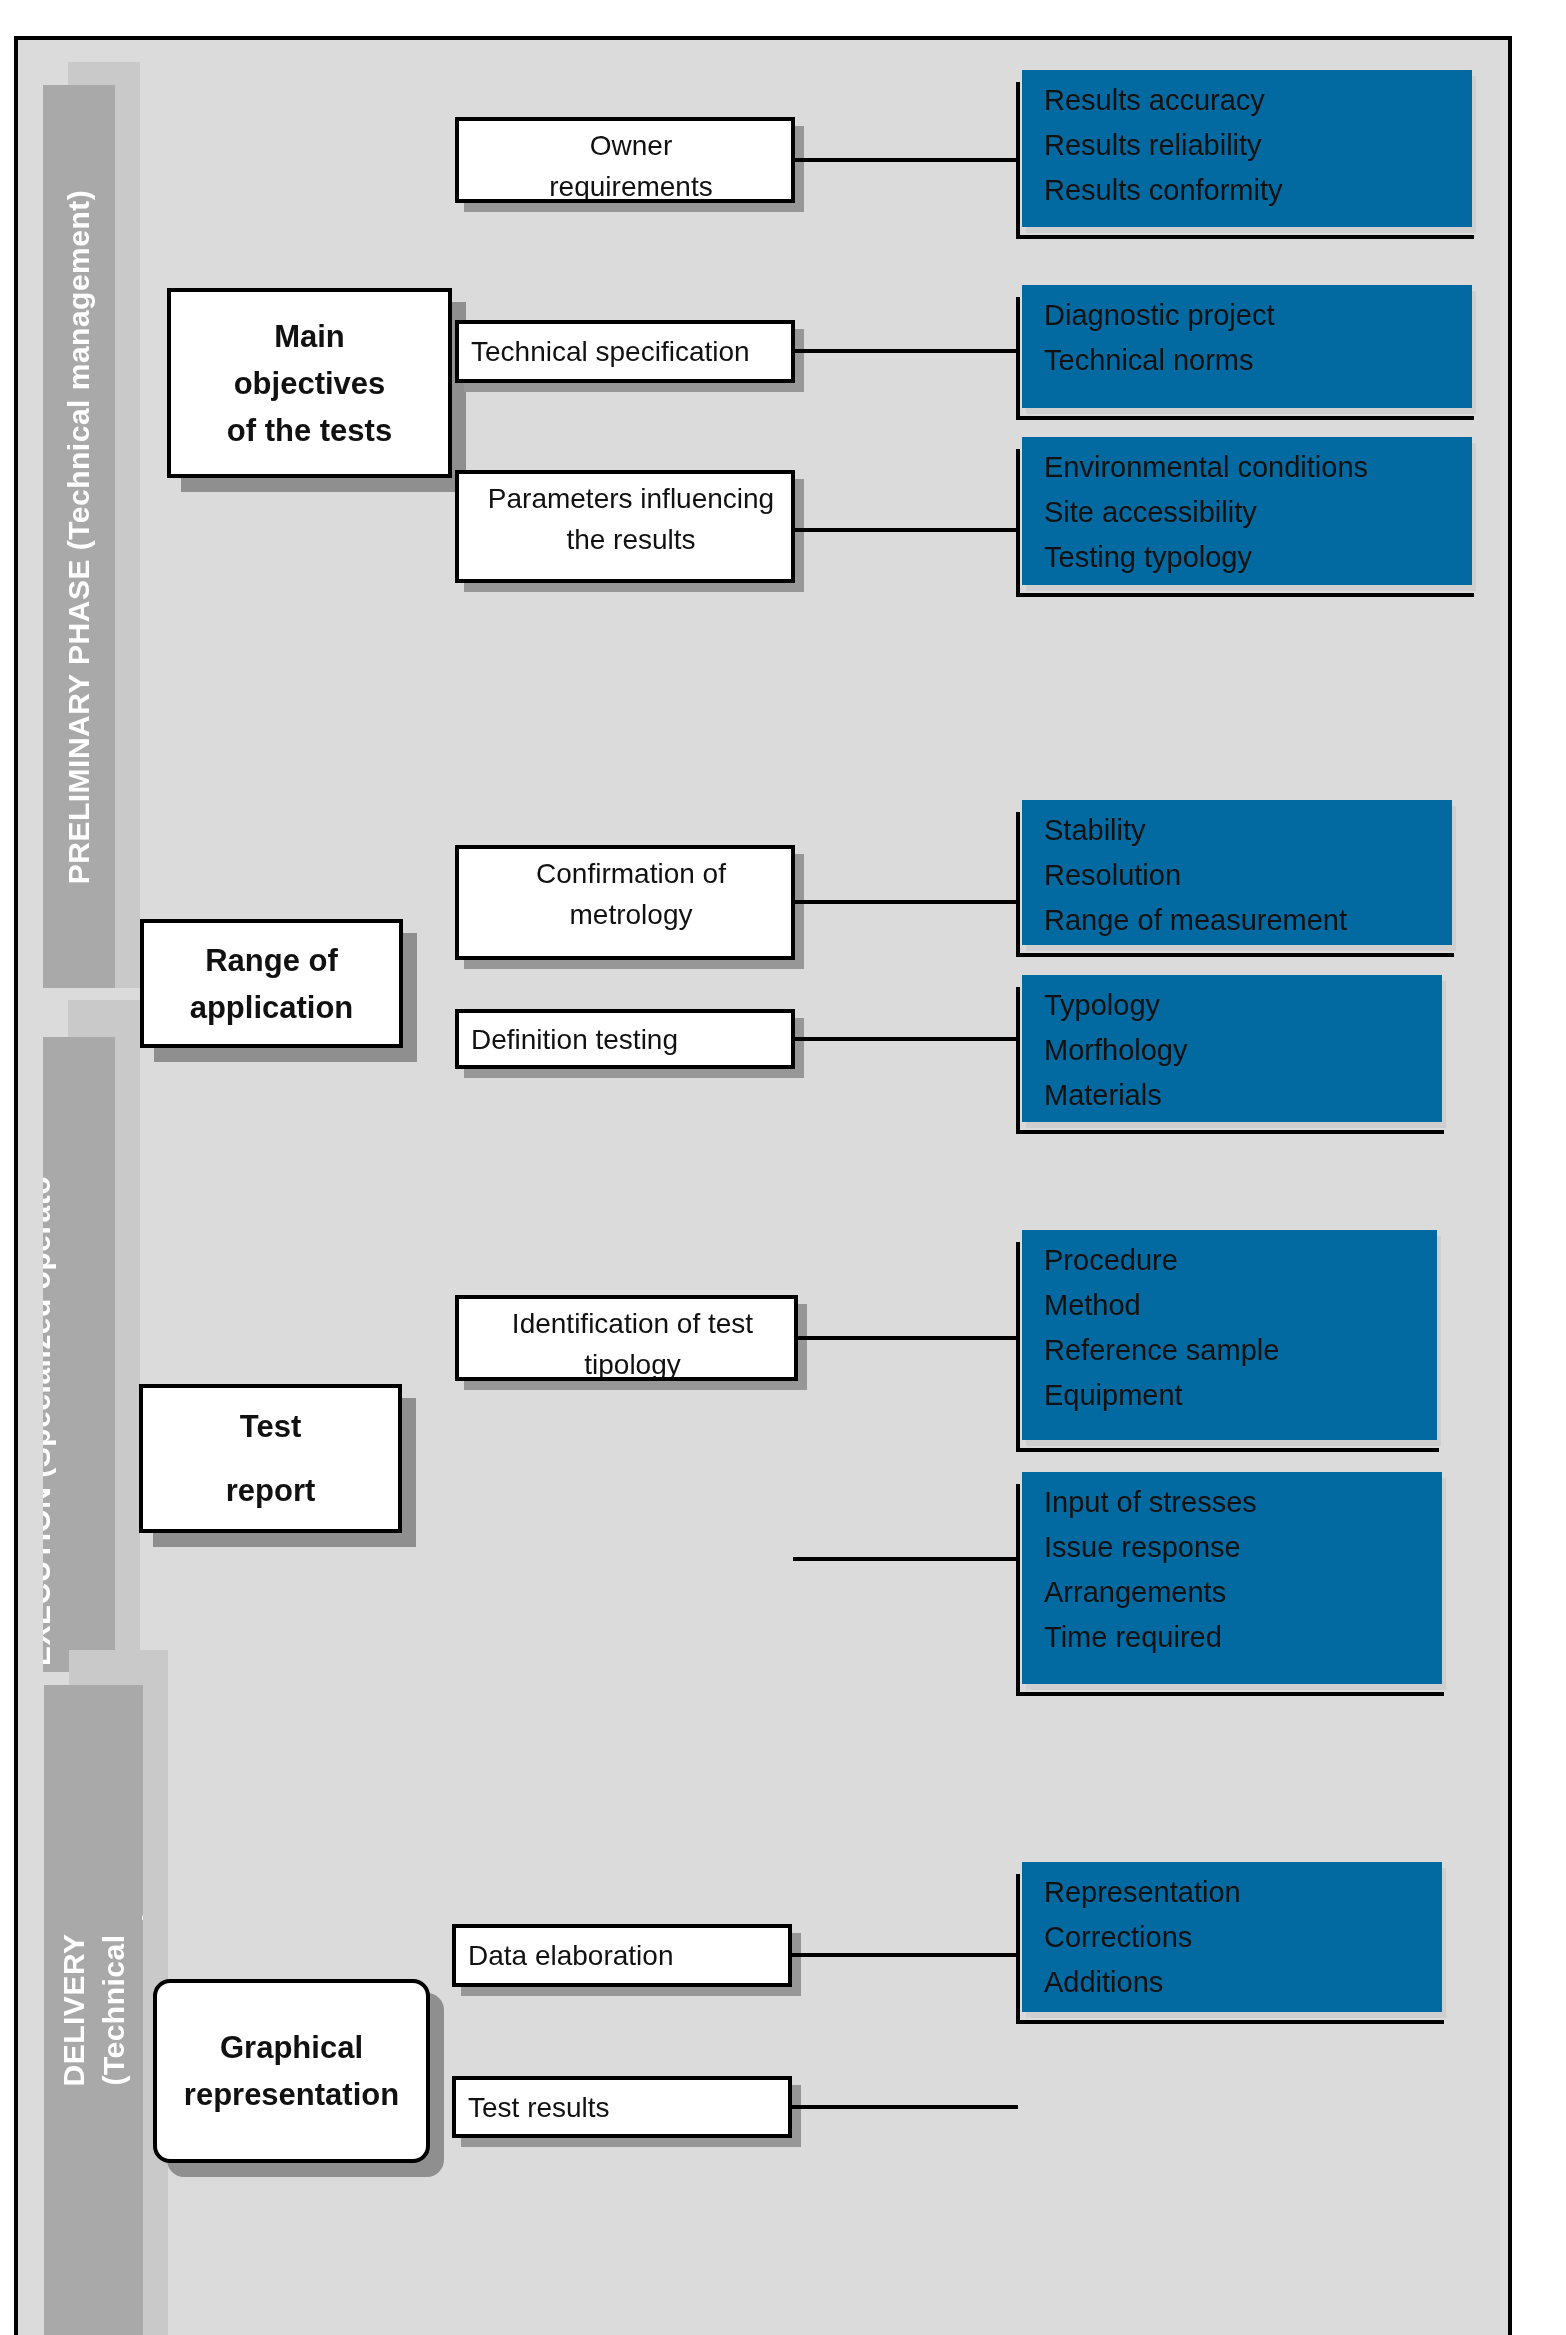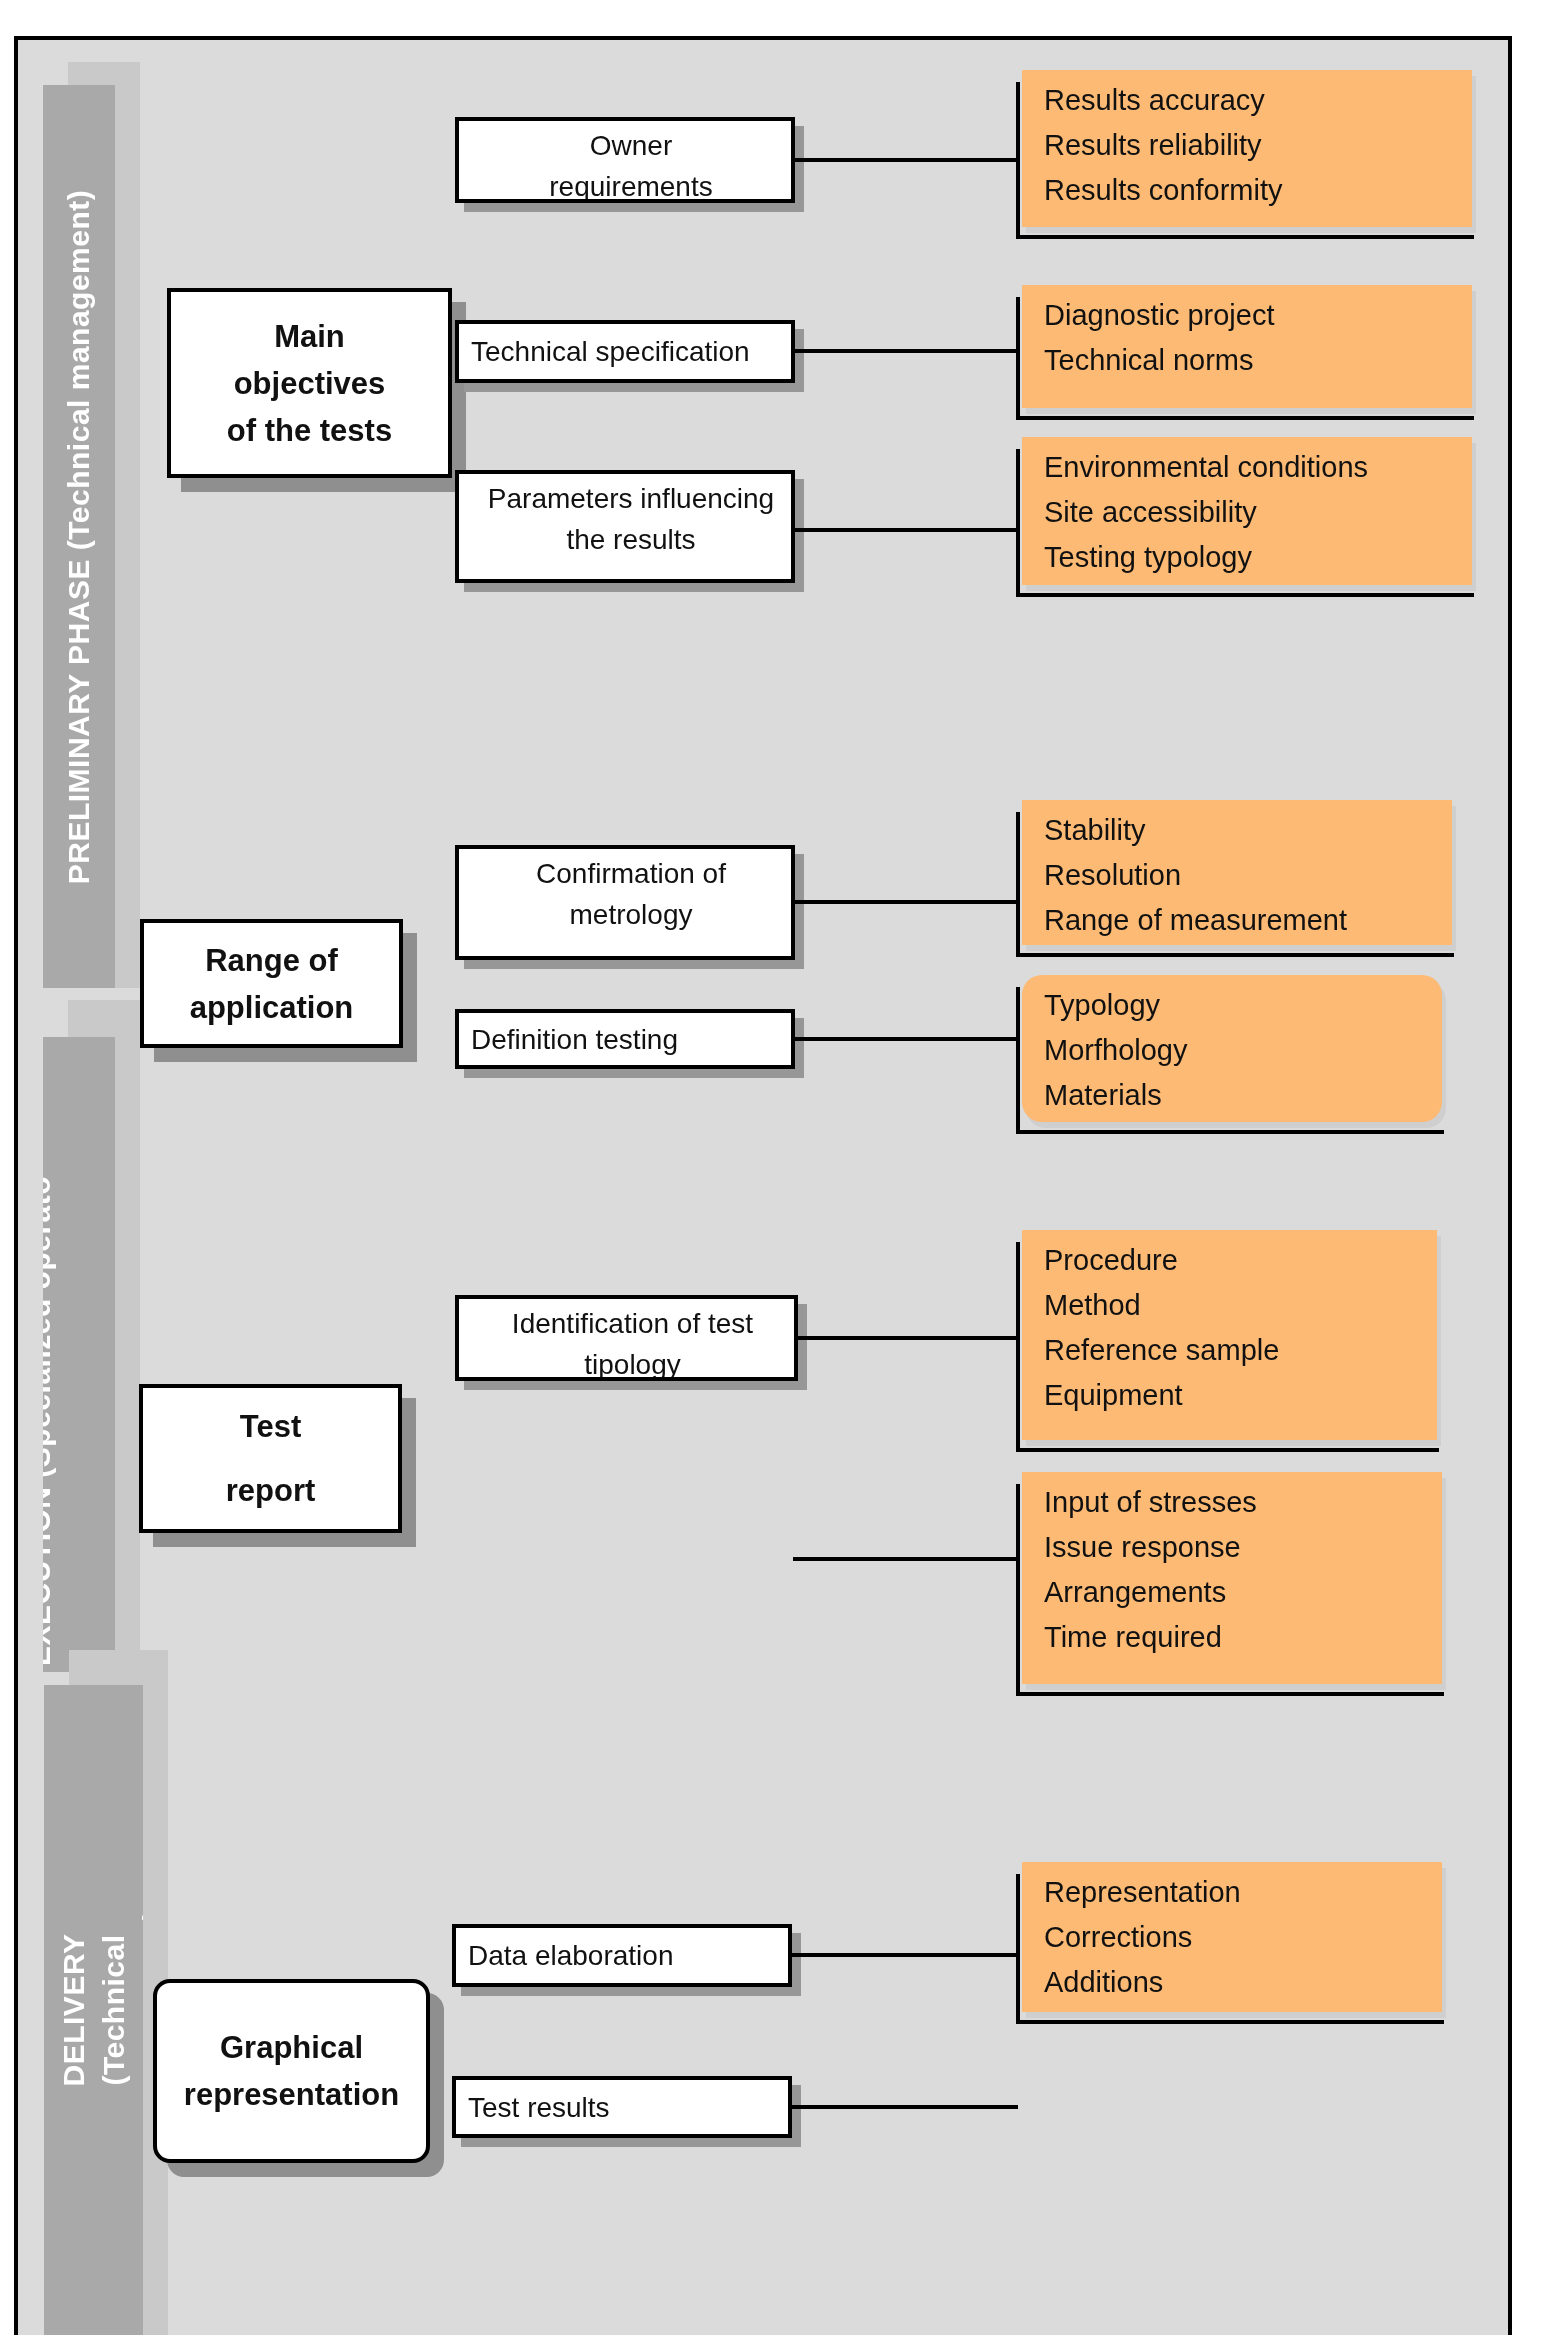--- a/index.html
+++ b/index.html
@@ -41,21 +41,21 @@
   .srcbox {
     position:absolute; box-sizing:border-box; background:#fff;
     border:4px solid #000; box-shadow:9px 9px 0 0 #979797;
     font-size:28px; line-height:41px; white-space:pre-line;
     padding-left:12px; overflow:hidden;
   }
   .srcbox.single { display:flex; align-items:center; }
   .srcbox.multi { padding-top:4px;text-align:center; }
   
   .tgtbox {
-    position:absolute; box-sizing:border-box; background:#fdba74;
+    position:absolute; box-sizing:border-box; background:#0369a1;
     box-shadow:4px 6px 0 0 #cfcfcf;
     font-size:29px; line-height:45px; white-space:pre-line;
     padding:8px 6px 0 22px; overflow:visible;
   }
   .tgtbox::before {
     content:""; position:absolute; pointer-events:none;
     left:-6px; right:-2px; top:12px; bottom:-12px;
     border-left:4px solid #000; border-bottom:4px solid #000;
   }
   .connector { position:absolute; height:4px; background:#000; }
@@ -119,21 +119,21 @@
 Results reliability
 Results conformity</div>
   <div class="tgtbox" style="left:1022px; top:285px;  width:450px; height:123px;">Diagnostic project
 Technical norms</div>
   <div class="tgtbox" style="left:1022px; top:437px;  width:450px; height:148px;">Environmental conditions
 Site accessibility
 Testing typology</div>
   <div class="tgtbox" style="left:1022px; top:800px;  width:430px; height:145px;">Stability
 Resolution
 Range of measurement</div>
-  <div class="tgtbox" style="left:1022px; top:975px;  width:420px; height:147px;border-radius:20px;">Typology
+  <div class="tgtbox" style="left:1022px; top:975px;  width:420px; height:147px;">Typology
 Morfhology
 Materials</div>
   <div class="tgtbox" style="left:1022px; top:1230px; width:415px; height:210px;">Procedure
 Method
 Reference sample
 Equipment</div>
   <div class="tgtbox" style="left:1022px; top:1472px; width:420px; height:212px;">Input of stresses
 Issue response
 Arrangements
 Time required</div>

